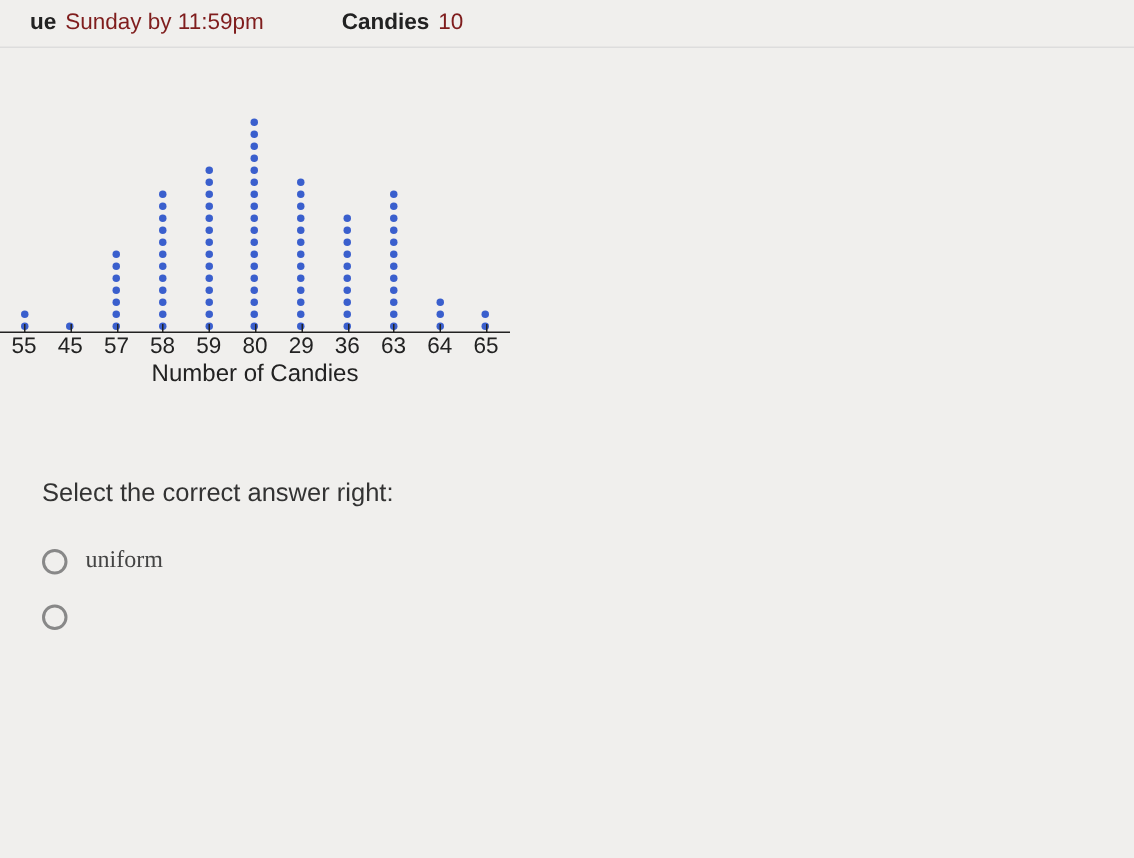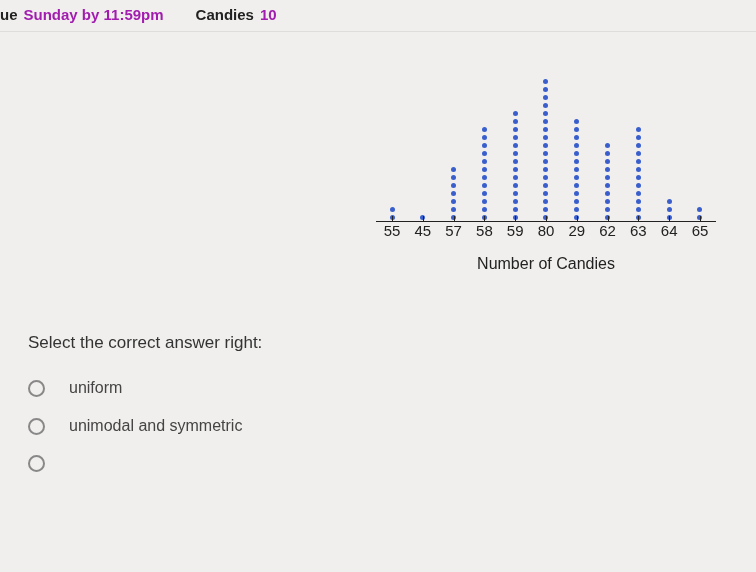--- a/index.html
+++ b/index.html
@@ -12,26 +12,25 @@
       overflow: hidden;
     }
     .header {
       display: flex;
       gap: 32px;
       padding: 6px 0 8px 0;
       font-size: 15px;
       border-bottom: 1px solid #ddd;
     }
     .header .label { font-weight: 600; color: #222; }
-    .header .value { color: #a21caf; margin-left: 6px; font-weight: 700; }
-    .header-item { display: flex; align-items: flex-start; }
+    .header .value { color: #7f1d1d; margin-left: 6px; font-weight: 400; }
+    .header-item { display: flex; align-items: flex-start; margin-left: 20px; }
 
     .chart-area {
       display: flex;
-      justify-content: flex-end;
       padding: 30px 40px 20px 0;
     }
     .dotplot {
       width: 340px;
     }
     .dotplot-grid {
       display: flex;
       align-items: flex-end;
       justify-content: space-between;
       height: 160px;
@@ -69,43 +68,44 @@
       top: -6px;
       left: 50%;
       width: 1px;
       height: 6px;
       background: #222;
     }
     .xlabel {
       text-align: center;
       font-size: 16px;
       color: #222;
-      margin-top: 16px;
+      margin-top: 2px;
     }
 
     .question-area {
       padding: 40px 0 0 28px;
     }
     .prompt {
       font-size: 17px;
       color: #333;
       margin-bottom: 26px;
     }
     .options {
       display: flex;
       flex-direction: column;
       gap: 20px;
     }
     .option {
       display: flex;
       align-items: center;
-      gap: 24px;
+      gap: 12px;
       font-size: 16px;
       color: #444;
       cursor: pointer;
+      font-family: Liberation Serif, serif;
     }
     .radio {
       width: 17px;
       height: 17px;
       border: 2px solid #888;
       border-radius: 50%;
       flex-shrink: 0;
     }
   </style>
 </head>
@@ -243,37 +243,33 @@
         </div>
       </div>
     <div class="tick-row" id="tick-row">
         <div class="tick">55</div>
         <div class="tick">45</div>
         <div class="tick">57</div>
         <div class="tick">58</div>
         <div class="tick">59</div>
         <div class="tick">80</div>
         <div class="tick">29</div>
-        <div class="tick">62</div>
+        <div class="tick">36</div>
         <div class="tick">63</div>
         <div class="tick">64</div>
         <div class="tick">65</div>
       </div>
     <div class="xlabel">Number of Candies</div>
   </div>
 </div>
 
 <div class="question-area">
   <div class="prompt">Select the correct answer right:</div>
   <div class="options" id="options">
       <div class="option">
         <div class="radio"></div>
         <span>uniform</span>
       </div>
       <div class="option">
         <div class="radio"></div>
-        <span>unimodal and symmetric</span>
-      </div>
-      <div class="option">
-        <div class="radio"></div>
       </div>
     </div>
 </div>
 
 </body></html>

